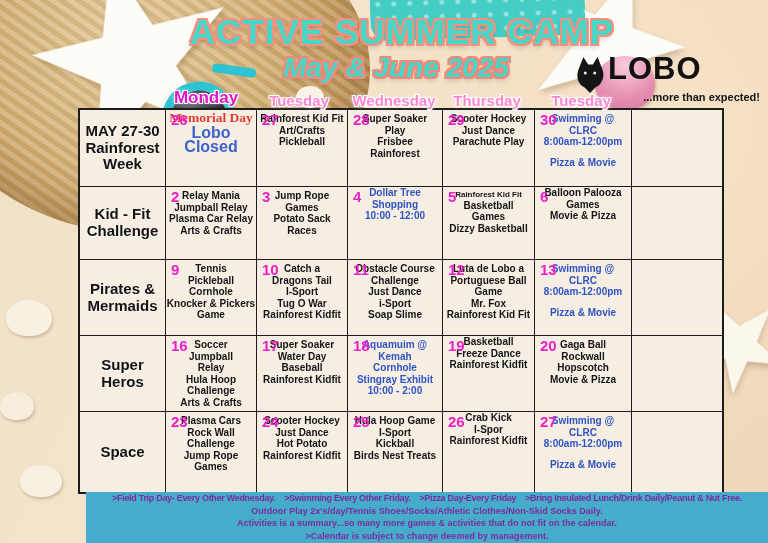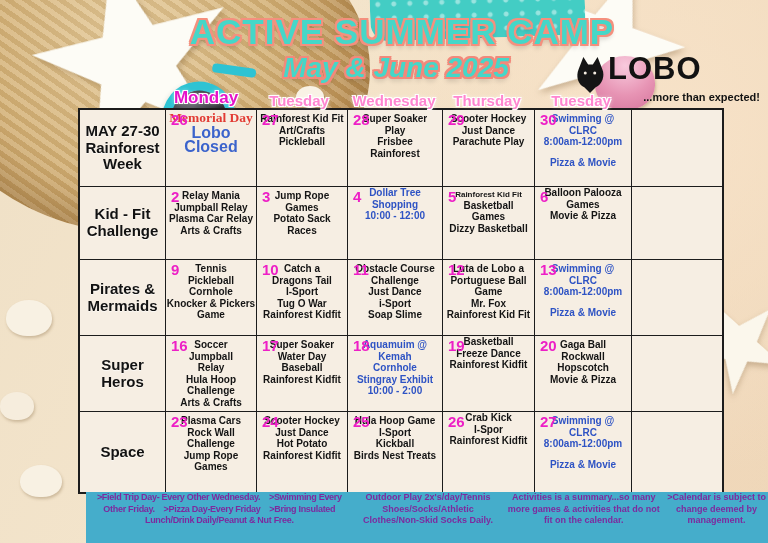--- a/index.html
+++ b/index.html
@@ -73,21 +73,21 @@
     padding-top:3px;box-sizing:border-box;}
   .vcenter .lines{padding-top:0;}
   .cl{font-size:10px;line-height:11.5px;font-weight:800;color:var(--activity-text);text-align:center;width:100%;}
   .c-blue{color:var(--special-blue);}
   .c-red{color:var(--memorial-red);font-family:"Liberation Serif",serif;font-size:13.5px;line-height:16px;}
   .c-ocean{color:var(--lobo-closed-blue);font-size:16px;line-height:14px;}
   .s-small{font-size:8px;line-height:9.5px;}
   .gap{height:9px;}
   
   .footer{position:absolute;left:86px;top:492px;width:682px;height:51px;background:var(--footer-bg);z-index:3;
-    display:flex;flex-direction:row;justify-content:center;gap:1px;}
+    display:flex;flex-direction:column;justify-content:center;gap:1px;}
   .fl{color:var(--footer-text);font-weight:700;font-size:9px;line-height:11.5px;text-align:center;white-space:pre-wrap;}
   .fl0{letter-spacing:-0.3px;}
 </style>
 </head>
 <body>
 
 <div class="page">
 
   <div class="decor hat"></div>
   <svg class="decor star star1" viewBox="0 0 100 100">

